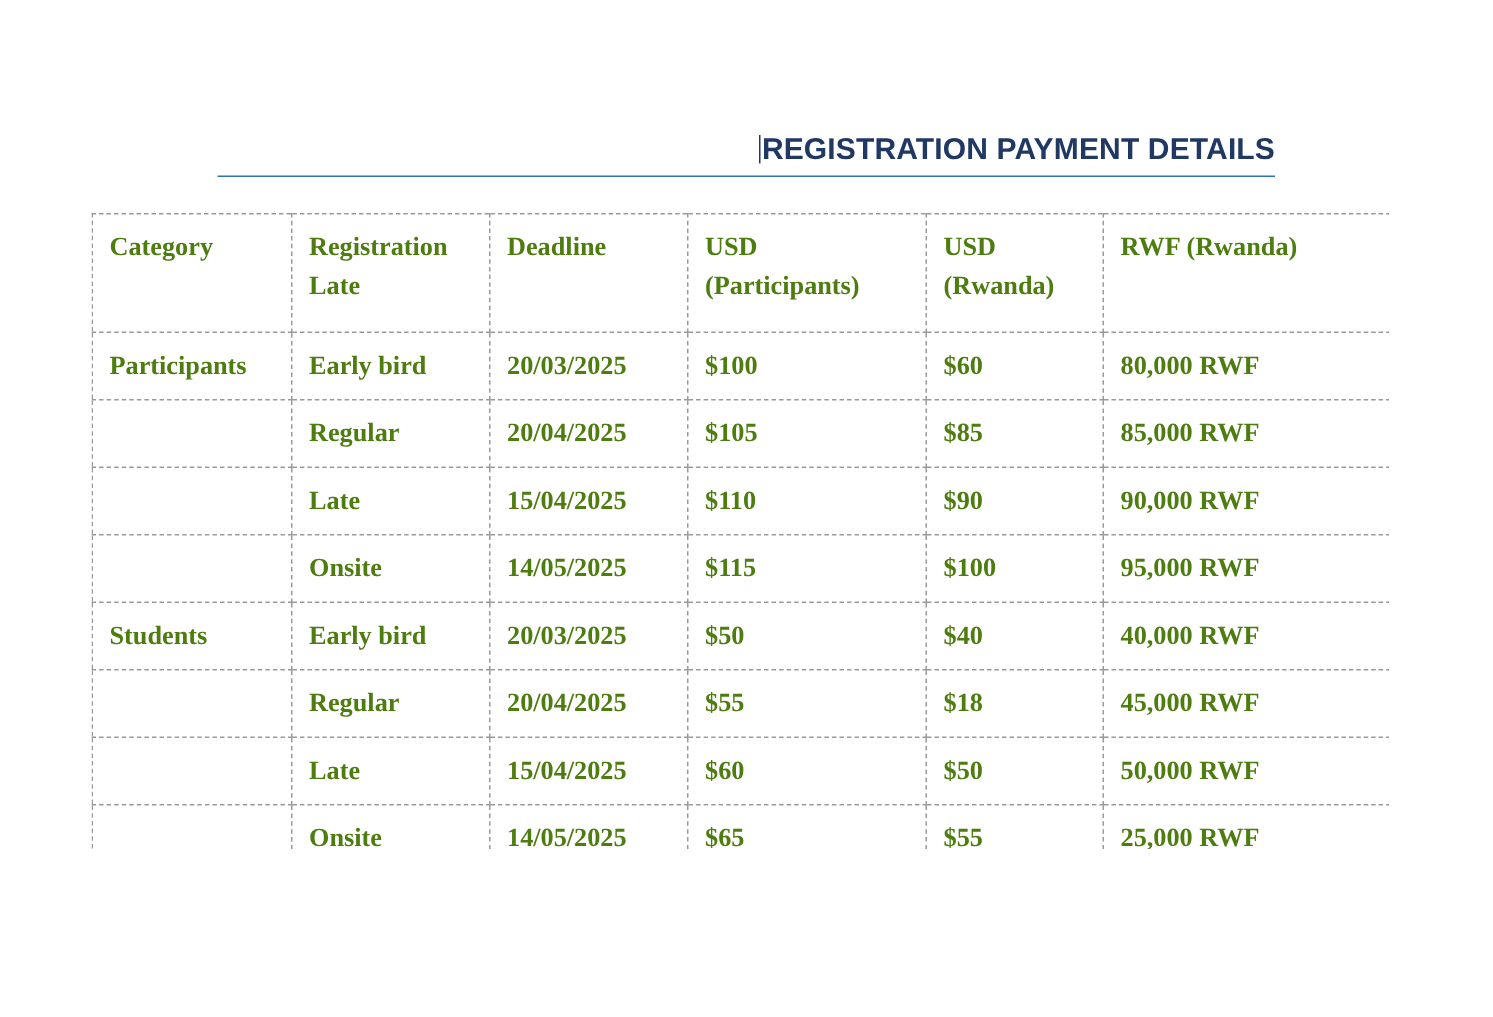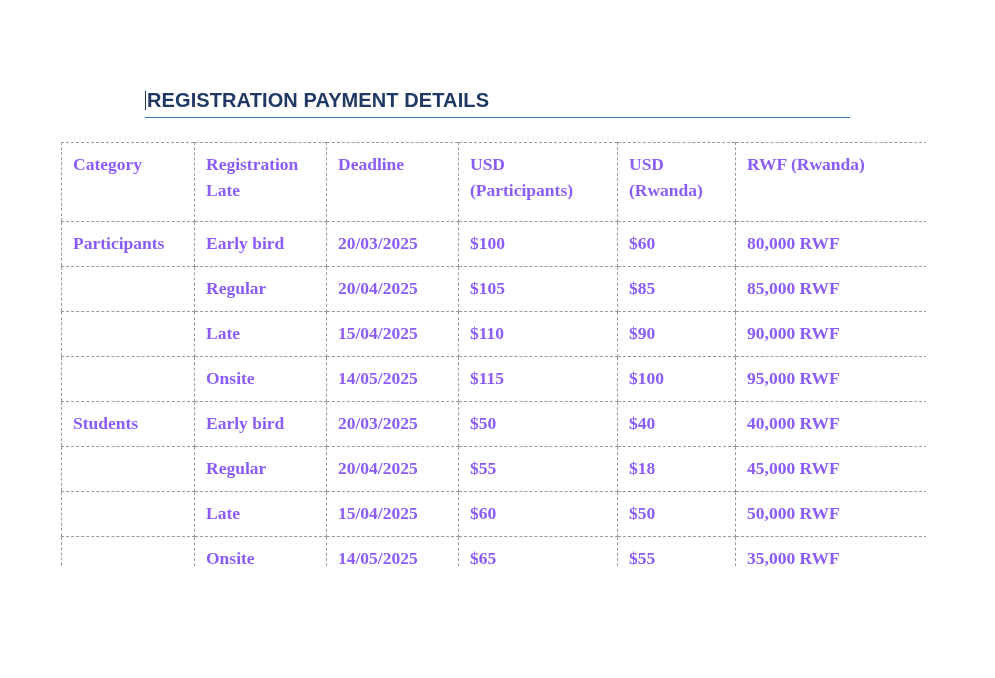--- a/index.html
+++ b/index.html
@@ -26,21 +26,21 @@
     left: 145px;
     top: 88px;
     width: 705px;
   }
   .doc-title {
     font-family: "Liberation Sans", "DejaVu Sans", sans-serif;
     font-weight: bold;
     font-size: 20px;
     letter-spacing: 0.1px;
     color: #1F3864;
-    text-align: left;
+    text-align: right;
     line-height: 24px;
     white-space: nowrap;
     position: relative;
   }
   .caret {
     display: inline-block;
     width: 1px;
     height: 19px;
     background: #1F3864;
     vertical-align: -3px;
@@ -72,21 +72,21 @@
   }
   table.pay-table td {
     border-right: 1px dashed #9a9a9a;
     border-bottom: 1px dashed #9a9a9a;
     vertical-align: top;
     padding: 8px 0 0 11px;
     font-family: "Liberation Serif", "DejaVu Serif", serif;
     font-weight: bold;
     font-size: 17.5px;
     line-height: 26px;
-    color: #8b5cf6;
+    color: #4d7c0f;
     background: #ffffff;
   }
   table.pay-table td:last-child { border-right: none; }
   tr.head-row td { height: 70px; }
   tr.data-row td { height: 36px; }
 
   
   col.c0 { width: 133px; }
   col.c1 { width: 132px; }
   col.c2 { width: 132px; }
@@ -206,19 +206,19 @@
           <td>$50</td>
           <td>50,000 RWF</td>
         </tr>
 
         <tr class="data-row">
           <td></td>
           <td>Onsite</td>
           <td>14/05/2025</td>
           <td>$65</td>
           <td>$55</td>
-          <td>35,000 RWF</td>
+          <td>25,000 RWF</td>
         </tr>
       </tbody>
     </table>
   </div>
 
 </div>
 
 </body></html>

